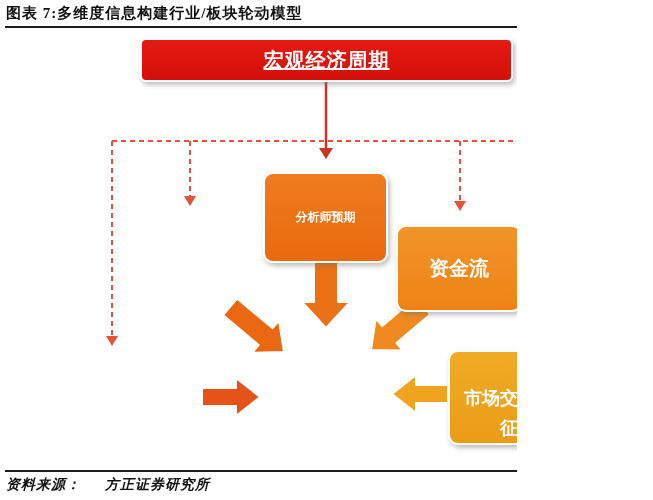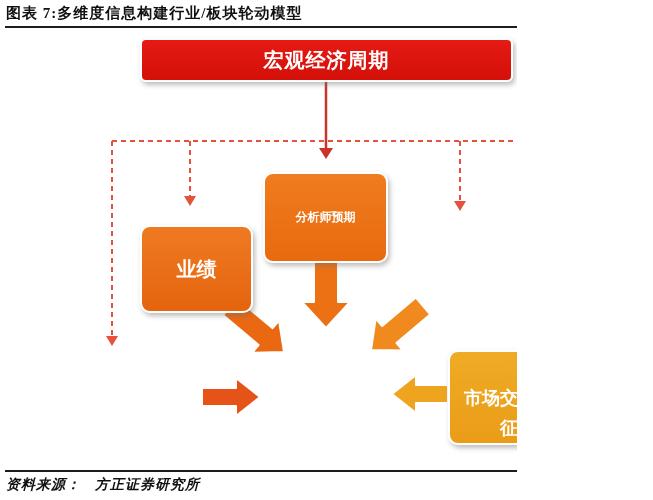--- a/index.html
+++ b/index.html
@@ -18,35 +18,36 @@
   }
   .rule{position:absolute;left:5px;width:641px;height:2px;background:#1c1c1c;}
   .rule-top{top:26px;}
   .rule-bottom{top:470px;}
   .doc-source{
     position:absolute;left:6px;top:476px;
     font-family:"Liberation Serif", serif;
     font-style:italic;font-weight:bold;font-size:14px;color:#111;
     letter-spacing:1px;
   }
-  .doc-source .src-val{margin-left:14px;}
+  .doc-source .src-val{margin-left:24px;}
   svg.overlay{position:absolute;left:0;top:0;z-index:1;}
   .node{
     position:absolute;z-index:2;
     box-sizing:border-box;
     border:2px solid #ffffff;
     border-radius:10px;
     box-shadow:2px 3px 5px rgba(110,110,110,.45);
     display:flex;align-items:center;justify-content:center;
     color:#ffffff;font-weight:bold;text-align:center;
   }
   .node-macro{
     left:140px;top:38px;width:373px;height:44px;
     border-radius:6px;font-size:20px;letter-spacing:1px;
     background:linear-gradient(180deg,#e51a14,#d31009);
+    text-decoration:underline;
   }
   .node-performance{
     left:140px;top:225px;width:113px;height:88px;font-size:20px;
     background:linear-gradient(180deg,#ef7a22,#e5640e);
   }
   .node-analyst{
     left:263px;top:172px;width:125px;height:91px;font-size:12px;
     background:linear-gradient(180deg,#ef7c1f,#e96a0e);
   }
   .node-capital{
@@ -104,28 +105,28 @@
       <polygon points="415.9,297.6 382.2,326.1 375.7,318.5 371,350 402.9,350.5 396.4,342.9 430.1,314.4" fill="#f08a1e"></polygon>
       <polygon points="202,406 236,406 236,416 260,397 236,378 236,388 202,388" fill="#e65319"></polygon>
       <polygon points="448,385 416,385 416,375 392,394 416,413 416,403 448,403" fill="#eea41f"></polygon>
     </g>
   </svg>
 
   <div class="node node-macro">
     <span>宏观经济周期</span>
   </div>
 
-  <div class="node node-performance">
-    <span>业绩</span>
-  </div>
 
   <div class="node node-analyst">
     <span>分析师预期</span>
   </div>
 
+  <div class="node node-capital">
+    <span>资金流</span>
+  </div>
 
 
   <div class="node node-market">
     <span>市场交易特征</span>
   </div>
 
 
   <div class="rule rule-bottom"></div>
   <div class="doc-source">
     <span class="src-label">资料来源：</span><span class="src-val">方正证券研究所</span>

